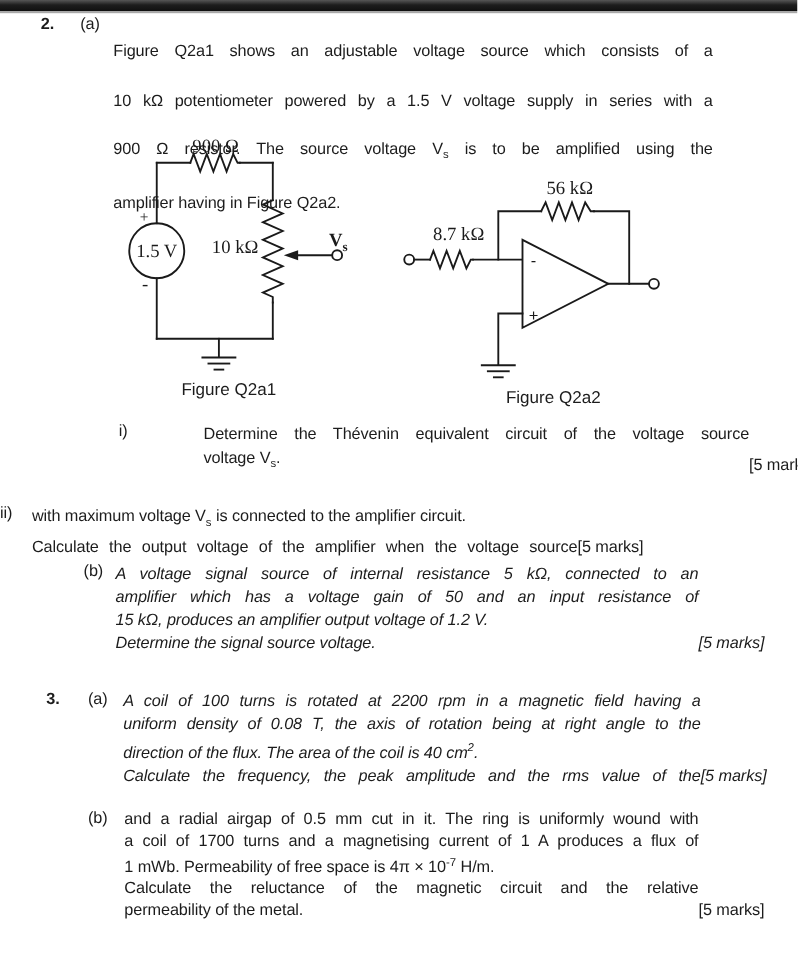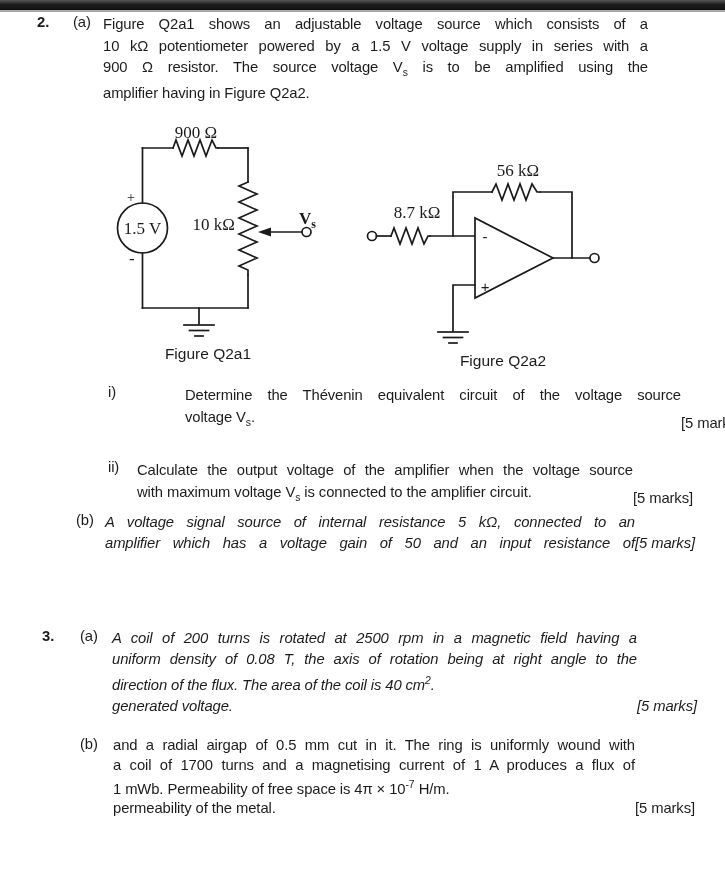--- a/index.html
+++ b/index.html
@@ -12,21 +12,21 @@
     background:linear-gradient(#565656 0%,#1d1d1d 45%,#101010 100%);
     border-bottom:2px solid #a9a9a9;}
   .block{position:absolute;left:0;width:725px;display:flex;align-items:flex-start;box-sizing:border-box;}
   .qnum{font-weight:700;flex:0 0 auto;}
   .plabel{flex:0 0 auto;}
   .body{flex:0 0 auto;}
   .tline{white-space:pre;}
   .tline.fill{white-space:normal;text-align:justify;text-align-last:justify;}
   .marks{flex:1 1 auto;padding-right:15px;align-self:flex-end;white-space:nowrap;}
   .lh22 .tline,.lh22 .marks{line-height:22px;}
-  .lh215 .tline,.lh215 .marks{line-height:21.5px;}
+  .lh215 .tline,.lh215 .marks{line-height:21.5px;margin-top:23px;}
   .lh21 .tline,.lh21 .marks{line-height:21px;font-style:italic;}
   .lh195 .tline,.lh195 .marks{line-height:19.5px;}
   sub,sup{font-size:0.7em;letter-spacing:0;}
   .fig{position:absolute;overflow:visible;}
   .clabel{font-family:"Liberation Serif","DejaVu Serif",serif;font-size:17px;fill:#1a1a1a;letter-spacing:0;}
   .clabel.sm{font-size:14px;}
   .caption{font-family:"Liberation Sans","DejaVu Sans",sans-serif;font-size:15.5px;fill:#1c1c1c;letter-spacing:0;}
   .opsign{font-family:"Liberation Sans","DejaVu Sans",sans-serif;font-size:15px;fill:#1a1a1a;}
 </style>
 </head>
@@ -100,52 +100,55 @@
 
 <div class="block lh22" style="top:384px;padding-left:108px;">
   <span class="plabel" style="width:29px;">i)</span>
   <div class="body" style="width:496px;margin-left:48px;">
       <div class="tline fill">Determine the Thévenin equivalent circuit of the voltage source</div>
       <div class="tline">voltage V<sub>s</sub>.</div>
     </div>
   <div class="marks">[5 marks]</div>
 </div>
 
-<div class="block lh22" style="top:459px;padding-left:108px;">
+<div class="block lh22" style="top:459px;">
   <span class="plabel" style="width:29px;">ii)</span>
   <div class="body" style="width:496px;">
+      <div class="tline">with maximum voltage V<sub>s</sub> is connected to the amplifier circuit.</div>
       <div class="tline fill">Calculate the output voltage of the amplifier when the voltage source</div>
-      <div class="tline">with maximum voltage V<sub>s</sub> is connected to the amplifier circuit.</div>
     </div>
   <div class="marks">[5 marks]</div>
 </div>
 
 <div class="block lh21" style="top:512px;padding-left:76px;">
   <span class="plabel" style="width:29px;">(b)</span>
   <div class="body" style="width:530px;">
       <div class="tline fill">A voltage signal source of internal resistance 5 kΩ, connected to an</div>
       <div class="tline fill">amplifier which has a voltage gain of 50 and an input resistance of</div>
+      <div class="tline">15 kΩ, produces an amplifier output voltage of 1.2 V.</div>
+      <div class="tline">Determine the signal source voltage.</div>
     </div>
   <div class="marks">[5 marks]</div>
 </div>
 
 <div class="block lh21" style="top:628px;padding-left:42px;">
   <span class="qnum" style="width:38px;">3.</span>
   <span class="plabel" style="width:32px;">(a)</span>
   <div class="body" style="width:525px;">
-      <div class="tline fill">A coil of 200 turns is rotated at 2500 rpm in a magnetic field having a</div>
+      <div class="tline fill">A coil of 100 turns is rotated at 2200 rpm in a magnetic field having a</div>
       <div class="tline fill">uniform density of 0.08 T, the axis of rotation being at right angle to the</div>
       <div class="tline">direction of the flux. The area of the coil is 40 cm<sup>2</sup>.</div>
-      <div class="tline">generated voltage.</div>
+      <div class="tline fill">Calculate the frequency, the peak amplitude and the rms value of the</div>
     </div>
   <div class="marks">[5 marks]</div>
 </div>
 
 <div class="block lh195" style="top:736px;padding-left:80px;">
   <span class="plabel" style="width:33px;">(b)</span>
   <div class="body" style="width:522px;">
       <div class="tline fill">and a radial airgap of 0.5 mm cut in it. The ring is uniformly wound with</div>
       <div class="tline fill">a coil of 1700 turns and a magnetising current of 1 A produces a flux of</div>
       <div class="tline">1 mWb. Permeability of free space is 4π × 10<sup>-7</sup> H/m.</div>
+      <div class="tline fill">Calculate the reluctance of the magnetic circuit and the relative</div>
       <div class="tline">permeability of the metal.</div>
     </div>
   <div class="marks">[5 marks]</div>
 </div>
 
 </body></html>

